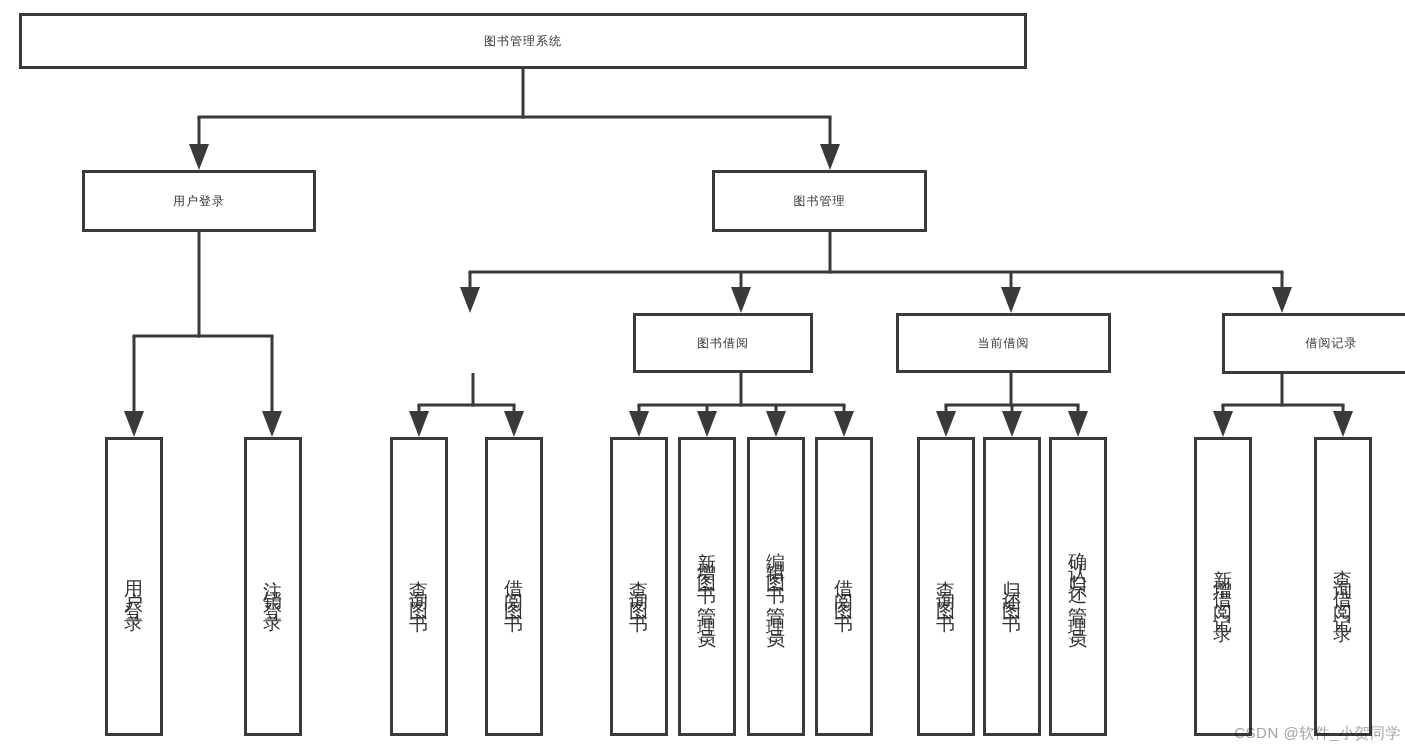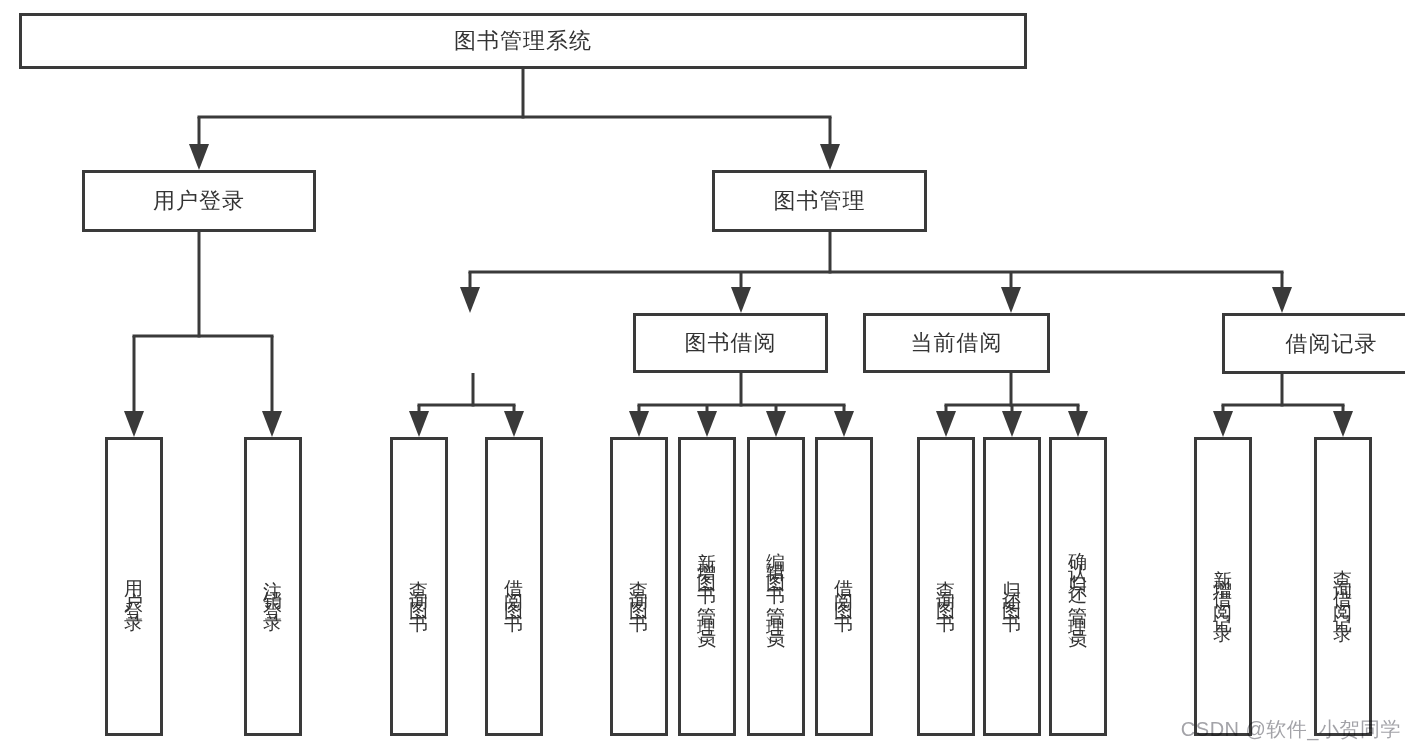--- a/index.html
+++ b/index.html
@@ -37,37 +37,37 @@
     box-sizing:border-box;
     border:3px solid var(--line);
     background:#ffffff;
     display:flex;
     align-items:center;
     justify-content:center;
     z-index:2;
     text-align:center;
   }
   .hlabel{
-    font-size:22px;
+    font-size:12px;
     letter-spacing:1px;
     white-space:nowrap;
   }
   .leaf .vlabel{
     writing-mode:vertical-rl;
     text-orientation:mixed;
     font-size:19px;
     letter-spacing:11px;
     line-height:1;
   }
   .watermark{
     position:absolute;
     right:4px;
     bottom:4px;
     z-index:3;
-    font-size:20px;
+    font-size:15px;
     color:var(--watermark);
     mix-blend-mode:multiply;
     letter-spacing:0.5px;
     white-space:nowrap;
   }
 </style>
 </head>
 <body>
 
 <div class="canvas">
@@ -152,24 +152,24 @@
     <span class="hlabel">图书管理系统</span>
   </div>
 
   <div class="node" style="left:82px;top:170px;width:234px;height:62px">
     <span class="hlabel">用户登录</span>
   </div>
   <div class="node" style="left:712px;top:170px;width:215px;height:62px">
     <span class="hlabel">图书管理</span>
   </div>
 
-  <div class="node" style="left:633px;top:313px;width:195px;height:60px">
+  <div class="node" style="left:633px;top:313px;width:180px;height:60px">
     <span class="hlabel">图书借阅</span>
   </div>
-  <div class="node" style="left:863px;top:313px;width:187px;height:60px">
+  <div class="node" style="left:896px;top:313px;width:215px;height:60px">
     <span class="hlabel">当前借阅</span>
   </div>
   <div class="node" style="left:1222px;top:313px;width:219px;height:61px">
     <span class="hlabel">借阅记录</span>
   </div>
 
   <div class="node leaf" style="left:105px;top:437px;width:58px;height:299px">
     <span class="vlabel">用户登录</span>
   </div>
   <div class="node leaf" style="left:244px;top:437px;width:58px;height:299px">

